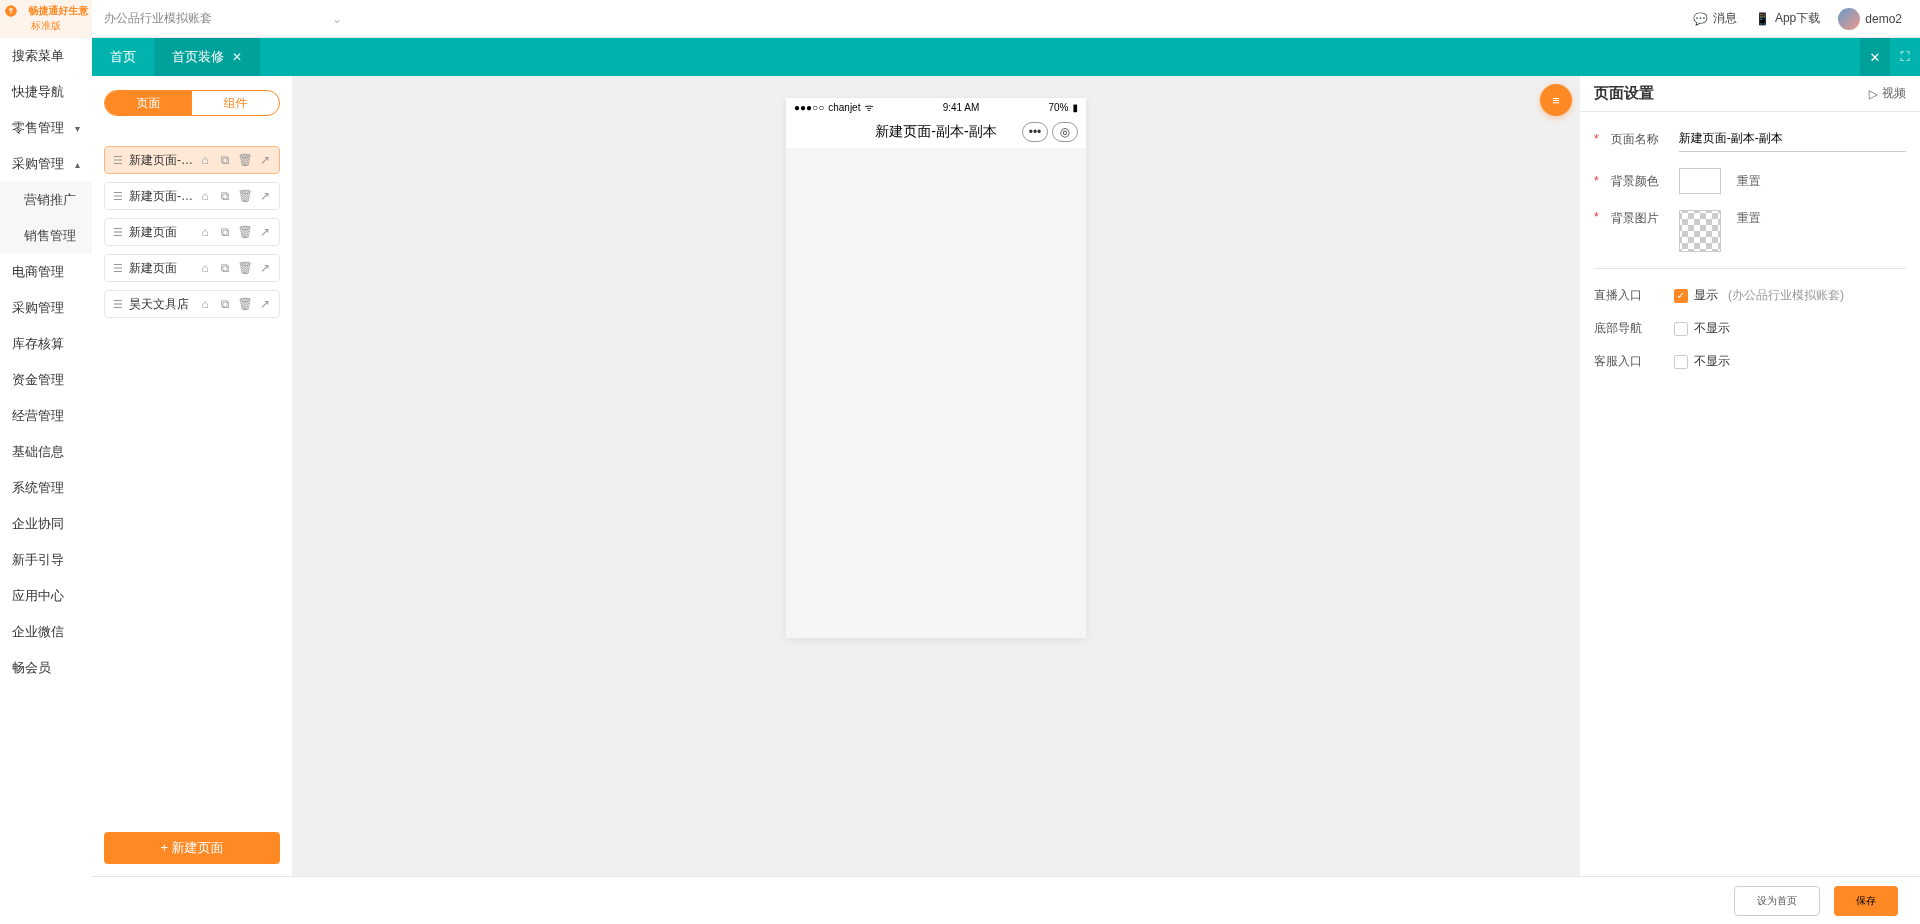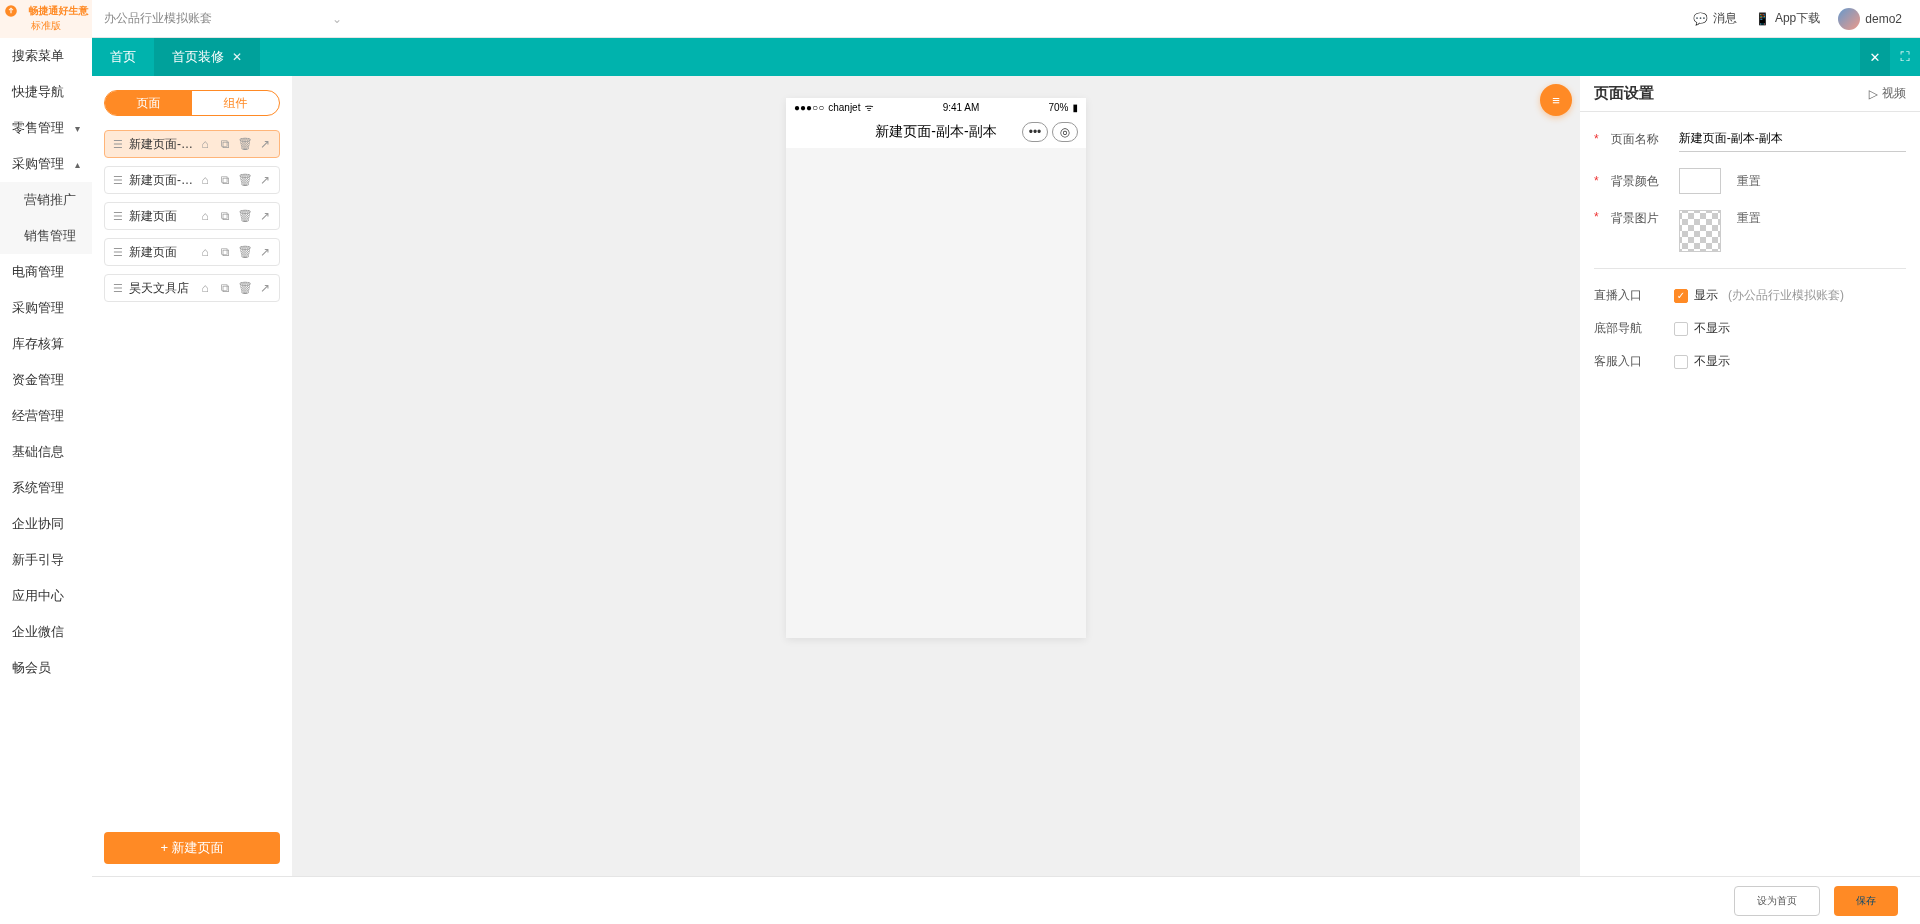--- a/index.html
+++ b/index.html
@@ -46,21 +46,21 @@
   #tabstrip .tab.active{background:#00a19b}
   #tabstrip .tab .close{font-size:12px;opacity:.9}
   #tabstrip .right-ctrls{margin-left:auto;display:flex;align-items:center}
   #tabstrip .right-ctrls .btn{width:30px;height:38px;display:flex;align-items:center;justify-content:center;cursor:pointer}
   #tabstrip .right-ctrls .btn.dark{background:#00a19b}
 
   
   #workbench{flex:1;display:flex;overflow:hidden;background:var(--bg)}
 
   
-  #pagecol{width:200px;background:#fff;border-right:0;display:flex;flex-direction:column;padding:14px 12px 12px;gap:10px;}
+  #pagecol{width:200px;background:#fff;border-right:0;display:flex;flex-direction:column;padding:14px 12px 12px;gap:26px;}
   .pill-toggle{display:flex;border:1px solid var(--orange);border-radius:20px;overflow:hidden;height:26px}
   .pill-toggle>div{flex:1;display:flex;align-items:center;justify-content:center;font-size:12px;cursor:pointer;color:var(--orange)}
   .pill-toggle>div.sel{background:var(--orange);color:#fff}
   .plist{display:flex;flex-direction:column;gap:8px;margin-top:4px}
   .prow{height:28px;border:1px solid var(--border);border-radius:4px;display:flex;align-items:center;padding:0 6px;font-size:12px;color:#333;cursor:pointer;gap:4px;background:#fff}
   .prow.active{background:#ffe9d6;border-color:#ffb579}
   .prow .drag{width:14px;display:flex;align-items:center;justify-content:center;color:#999;font-size:11px}
   .prow .name{flex:1;white-space:nowrap;overflow:hidden;text-overflow:ellipsis}
   .prow .ic{width:16px;height:16px;display:flex;align-items:center;justify-content:center;color:#999;font-size:12px}
   #new-page-btn{margin-top:auto;height:32px;background:var(--orange);color:#fff;border-radius:4px;display:flex;align-items:center;justify-content:center;font-size:13px;cursor:pointer}
@@ -92,21 +92,21 @@
   .frow .reset{color:#666;cursor:pointer;padding:0 6px}
   .sdivider{height:1px;background:var(--border);margin:6px 0 18px}
   .cb{display:flex;align-items:center;gap:6px}
   .cb .box{width:14px;height:14px;border:1px solid #ccc;border-radius:2px;display:flex;align-items:center;justify-content:center;font-size:10px;color:#fff}
   .cb .box.checked{background:var(--orange);border-color:var(--orange)}
   .cb .note{color:#999;margin-left:4px}
 
   #footer{height:48px;display:flex;align-items:center;justify-content:flex-end;gap:14px;padding:0 22px;background:#fff;border-top:1px solid var(--border)}
   #footer .btn{height:30px;padding:0 22px;display:flex;align-items:center;border-radius:4px;font-size:10px;cursor:pointer}
   #footer .btn.plain{border:1px solid #ccc;color:#555;background:#fff}
-  #footer .btn.primary{background:var(--orange);color:#0c4a6e}
+  #footer .btn.primary{background:var(--orange);color:#000000}
 </style>
 </head>
 <body>
 
 <div id="topbar">
   <div id="logo">
     <div class="brand">
       <svg viewBox="0 0 24 24">
           <path fill="#ff8a25" d="M12 2a10 10 0 1 0 0 20 10 10 0 0 0 0-20zm1 14h-2V9l-2 2-1-1 4-4 4 4-1 1-2-2v7z"></path>
         </svg>

